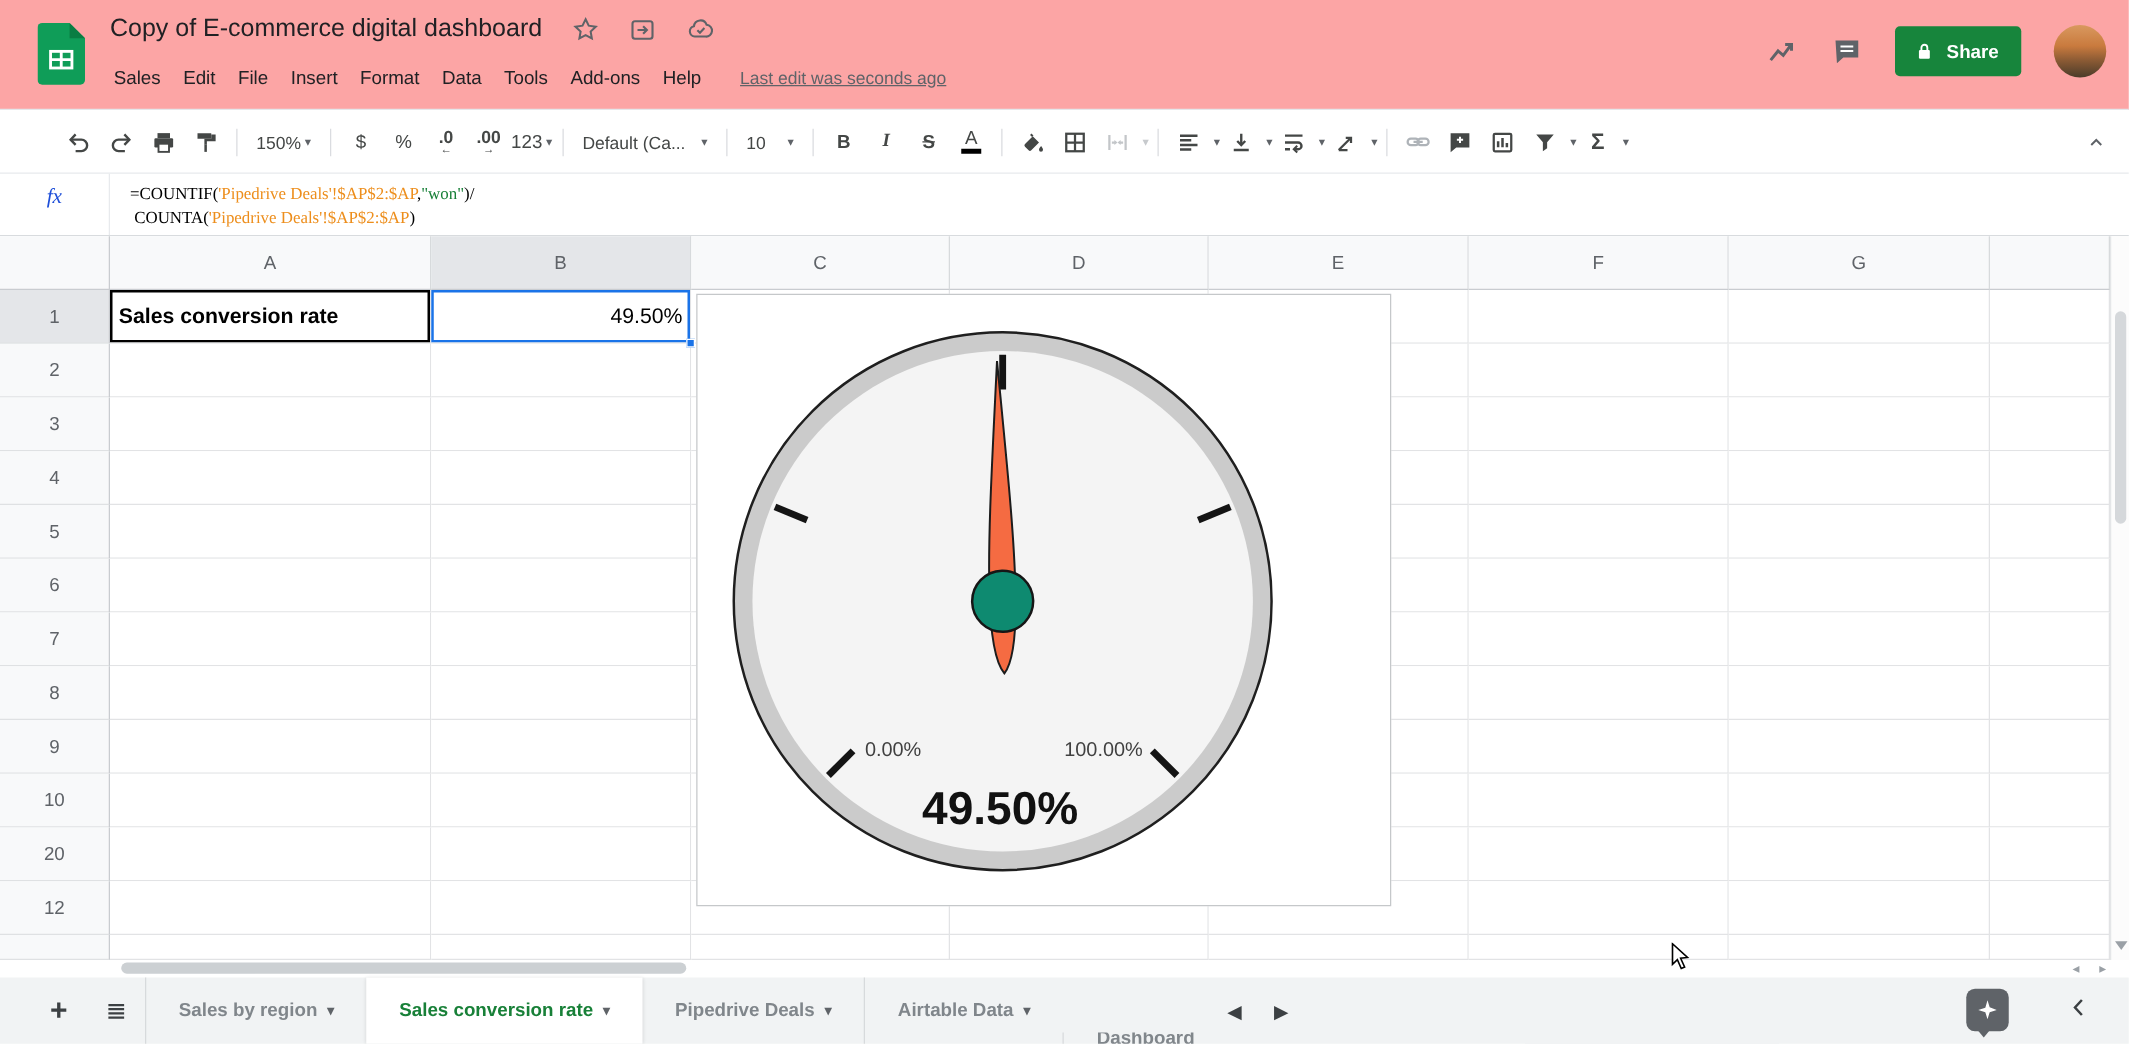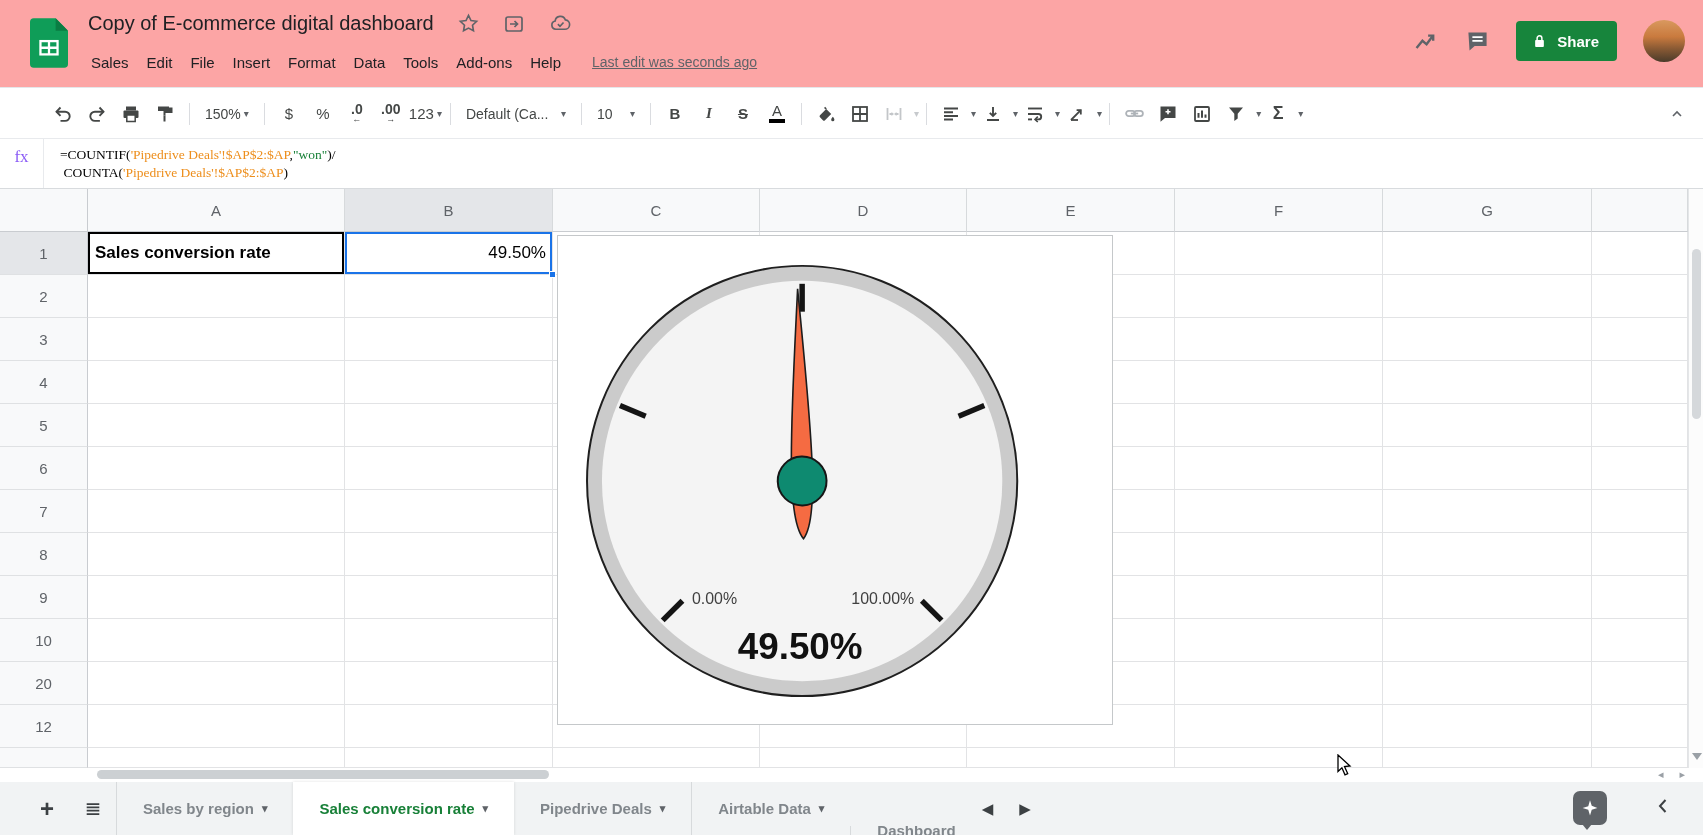--- a/index.html
+++ b/index.html
@@ -41,22 +41,22 @@
   .dec-ic { display:flex; flex-direction:column; align-items:center; line-height:10px; font-weight:bold; font-size:14px; }
   .dec-ic .ar { font-size:9px; font-weight:normal; color:#444746; }
   .a-color { display:flex; flex-direction:column; align-items:center; line-height:14px; }
   .a-color .bar { width:16px; height:4px; background:#000; margin-top:1px; }
   .sigma { font-size:18px; font-weight:bold; color:#444746; }
   .tb-collapse { margin-left:auto; margin-right:18px; color:#5f6368; }
 
   
   .fbar { position:absolute; top:138px; left:0; width:100%; height:51px; background:#fff;
     border-top:1px solid #e8eaed; border-bottom:1px solid #d8dbde; display:flex; }
-  .fx { width:44px; display:flex; align-items:flex-start; justify-content:center; padding-top:8px;
-    color:#8b5cf6; font-family:"Liberation Serif",serif; font-size:17px;
+  .fx { width:88px; display:flex; align-items:flex-start; justify-content:center; padding-top:8px;
+    color:#1d4ed8; font-family:"Liberation Serif",serif; font-style:italic; font-size:17px;
     border-right:1px solid #e8eaed; }
   .frm { padding:7px 0 0 16px; font-family:"Liberation Mono",monospace; font-size:13.5px; line-height:17px; color:#000; }
   .frm div span { white-space:pre;font-family:Liberation Serif, serif; }
   .tok-range { color:#ed8e1c; }
   .tok-str { color:#188038; }
 
   
   .sheet { position:absolute; top:189px; left:0; width:1703px; height:646px; }
   .col-hdr-row { display:flex; height:43px; background:#fff; }
   .corner { width:88px; height:43px; background:#f8f9fa; border-right:1px solid #c9ccd0; border-bottom:1px solid #c9ccd0; }

